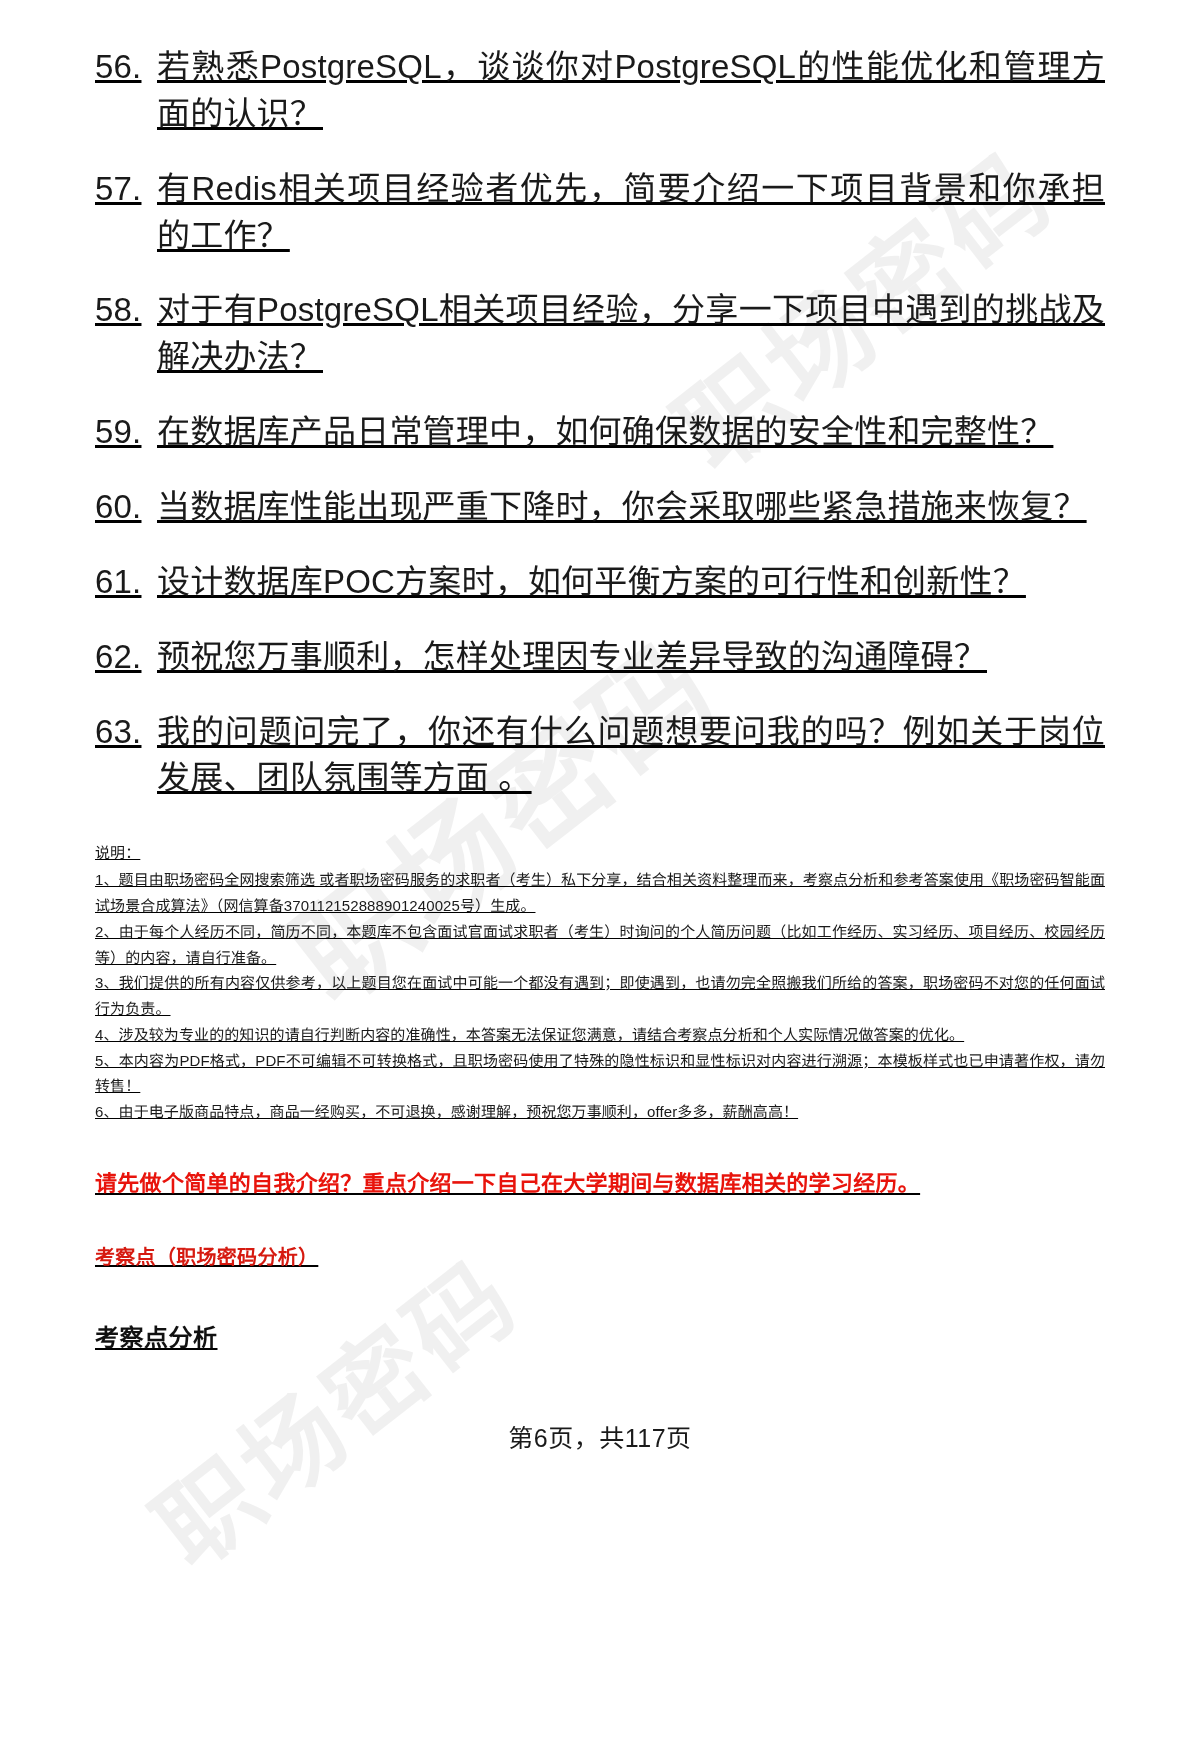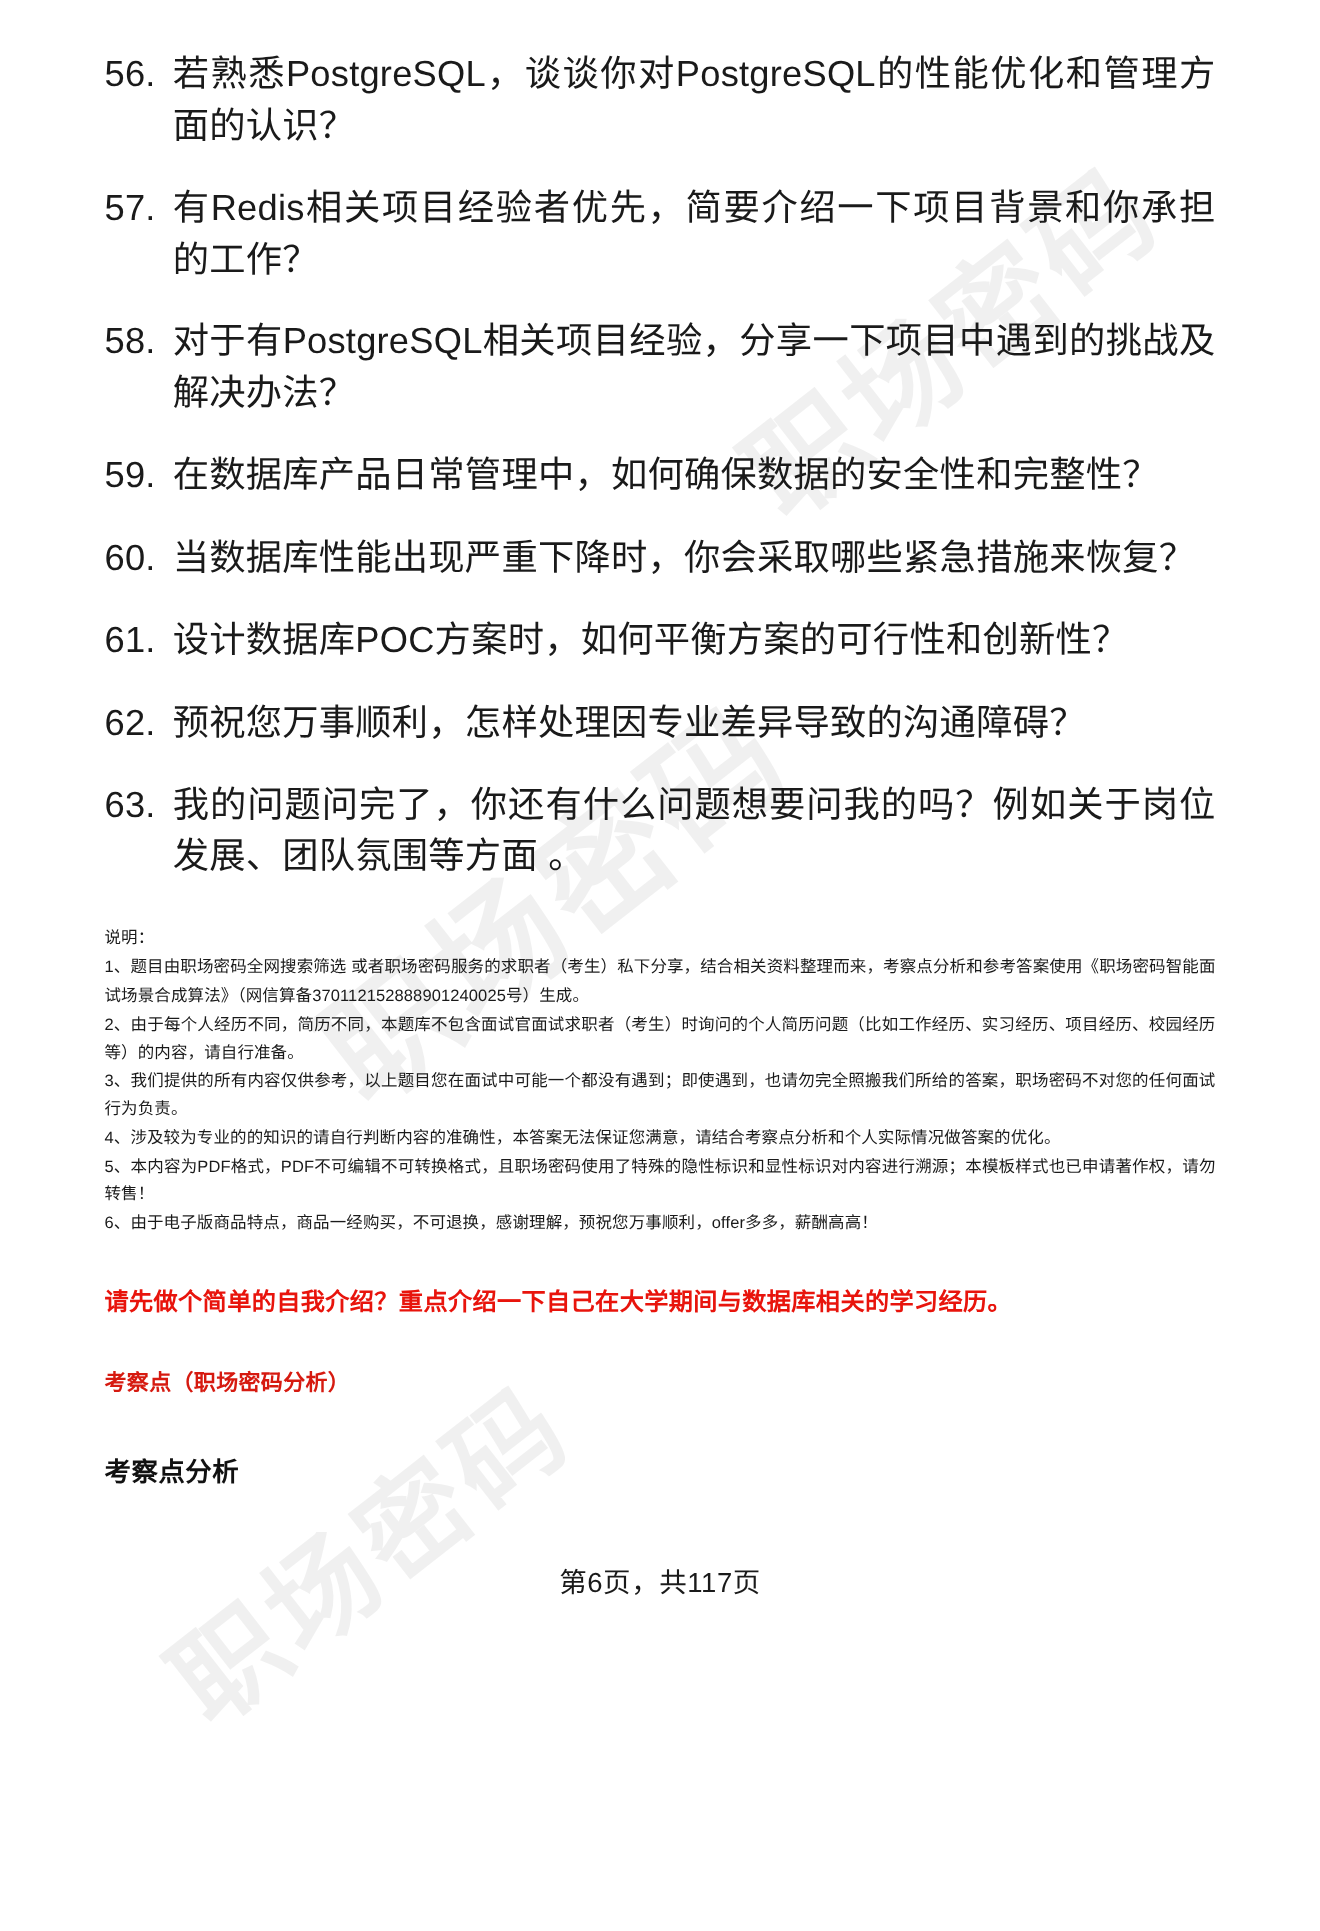--- a/index.html
+++ b/index.html
@@ -58,20 +58,21 @@
   }
 
   
   #page {
     position: relative;
     z-index: 1;
     width: 1200px;
     height: 1533px;
     box-sizing: border-box;
     padding: 44px 95px 0 95px;
+    text-decoration: underline;
   }
 
   
   .question-list {
     margin: 0;
     padding: 0;
     list-style: none;
   }
   .question-item {
     display: flex;

